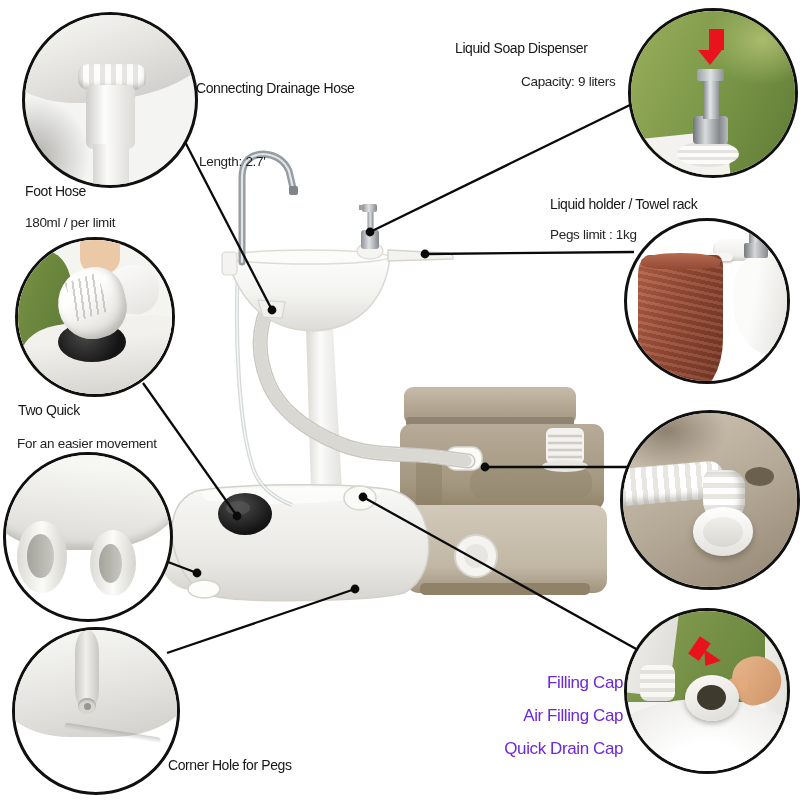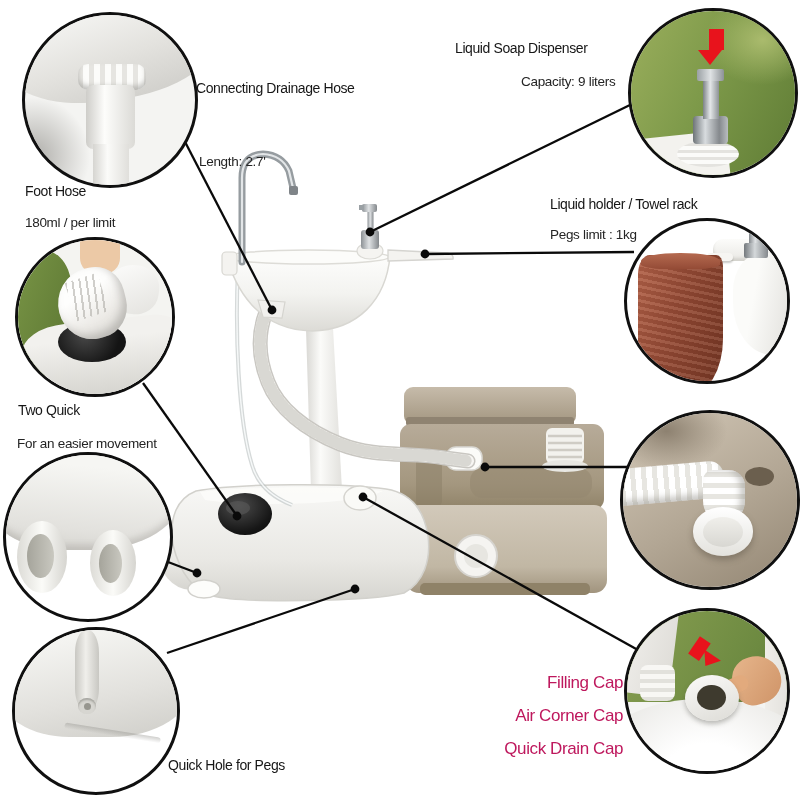--- a/index.html
+++ b/index.html
@@ -11,21 +11,21 @@
   .title{
     position:absolute;font-size:14px;letter-spacing:-0.4px;color:#161616;
     white-space:nowrap;font-weight:400;
   }
   .sub{
     position:absolute;font-size:13.5px;letter-spacing:-0.3px;color:#242424;
     white-space:nowrap;font-weight:400;
   }
   .caps-block{
     position:absolute;right:177px;top:666px;text-align:right;
-    font-size:17px;letter-spacing:-0.4px;line-height:33px;color:#be185d;white-space:nowrap;
+    font-size:17px;letter-spacing:-0.4px;line-height:33px;color:#6d28d9;white-space:nowrap;
   }
   
   .pcircle{
     position:absolute;border-radius:50%;border:3px solid #101010;
     overflow:hidden;background:#f4f4f2;box-sizing:border-box;
   }
   .pcircle .abs{position:absolute;}
   
   .c1-surface{left:-15%;top:-18%;width:130%;height:68%;border-radius:40% 45% 50% 42%;
     background:linear-gradient(168deg,#f7f7f5 20%,#e3e2de 60%,#cbcac6);transform:rotate(-7deg);}
@@ -379,19 +379,19 @@
 
   <div class="title" style="left:25px;top:183px;">Foot Hose</div>
   <div class="sub" style="left:25px;top:215px;">180ml / per limit</div>
 
   <div class="title" style="left:18px;top:402px;">Two Quick</div>
   <div class="sub" style="left:17px;top:436px;">For an easier movement</div>
 
 
   <div class="caps-block">
     <div>Filling Cap</div>
-    <div>Air Corner Cap</div>
+    <div>Air Filling Cap</div>
     <div>Quick Drain Cap</div>
   </div>
 
-  <div class="title" style="left:168px;top:757px;">Quick Hole for Pegs</div>
+  <div class="title" style="left:168px;top:757px;">Corner Hole for Pegs</div>
 
 </div>
 
 </body></html>

